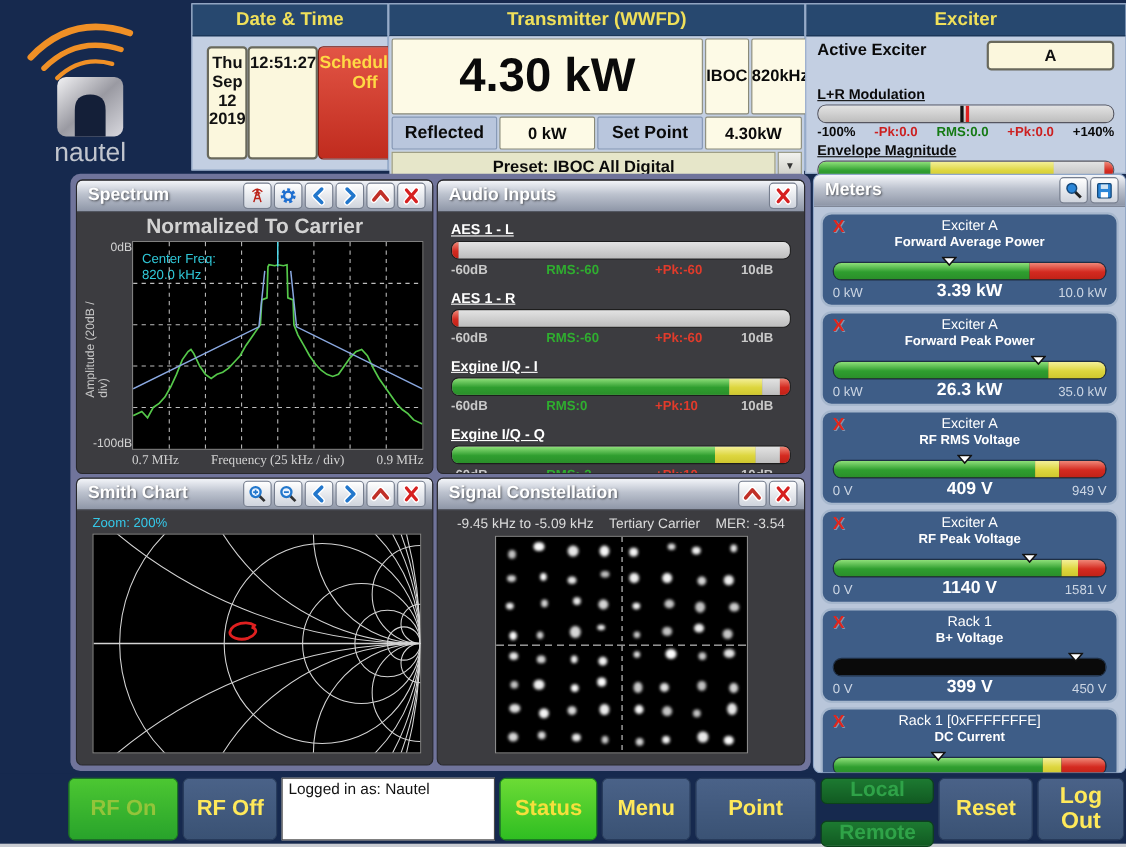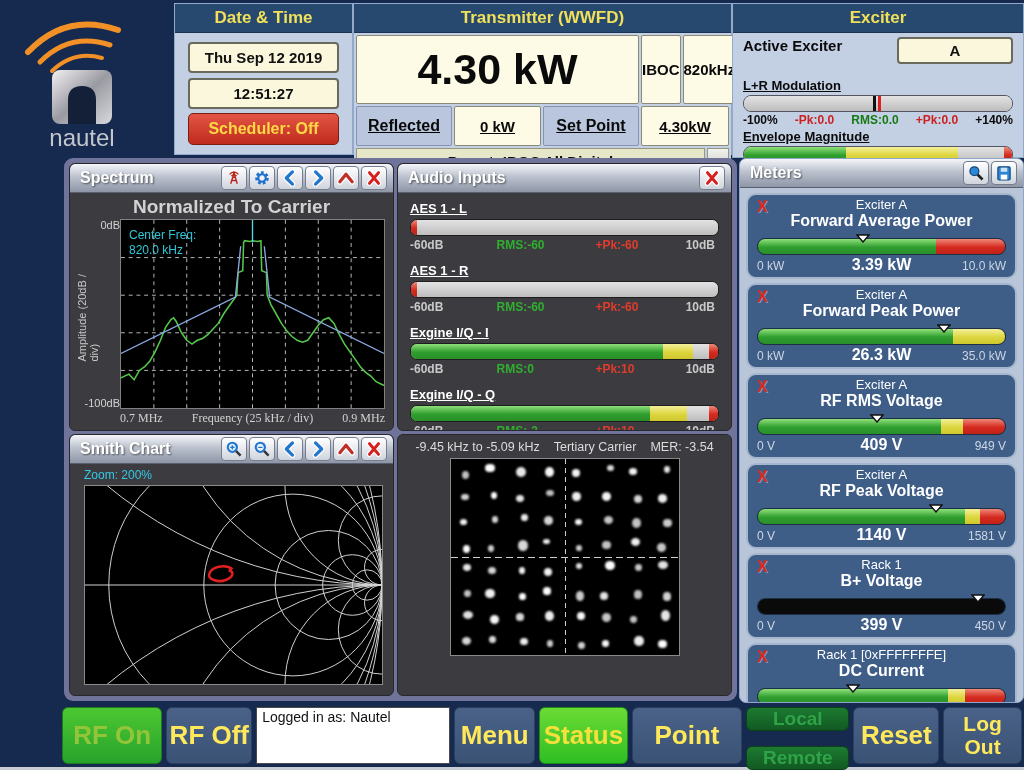--- a/index.html
+++ b/index.html
@@ -4,33 +4,33 @@
 <style>
   html,body{margin:0;padding:0;}
   body{width:1024px;height:770px;background:#16294e;font-family:"Liberation Sans",sans-serif;position:relative;overflow:hidden;}
   
   .top-panel{position:absolute;border:1px solid #93a9c9;background:#c3cfe2;display:flex;flex-direction:column;}
   .top-hdr{background:#27486f;color:#f0e05a;font-weight:bold;font-size:17px;text-align:center;padding:4px 0;border-bottom:1px solid #1a3354;}
   
   #logo{position:absolute;left:6px;top:4px;width:162px;height:148px;}
   
   #dt{left:174px;top:3px;width:177px;height:150px;}
-  .dt-body{flex:1;display:flex;flex-direction:column;justify-content:space-between;padding:9px 13px;}
+  .dt-body{flex:1;display:flex;flex-direction:row;justify-content:space-between;padding:9px 13px;}
   .cream-btn{background:#fbf7dd;border:2px solid #69695c;border-radius:4px;font-weight:bold;font-size:15px;color:#111;text-align:center;padding:5px 0;}
   .sched-btn{background:linear-gradient(#e25545,#c02b1e);border:1px solid #7c1d13;border-radius:5px;color:#ffd944;font-weight:bold;font-size:16px;text-align:center;padding:6px 0;}
   
   #tx{left:353px;top:3px;width:377px;height:150px;}
   .tx-body{flex:1;display:flex;flex-direction:column;gap:2px;padding:2px;background:#c3cfe2;}
   .tx-top{display:grid;grid-template-columns:1fr 88px;gap:2px;height:69px;}
   .tx-big{background:#fdfae6;border:1px solid #8a8a78;border-radius:2px;display:flex;align-items:center;justify-content:center;font-size:43px;font-weight:bold;color:#0a0a0a;}
   .tx-side{display:flex;gap:2px;}
   .tx-side .cell{flex:1;display:flex;align-items:center;justify-content:center;}
   .cell-cream{background:#fdfae6;border:1px solid #8a8a78;border-radius:2px;font-weight:bold;font-size:15px;color:#0a0a0a;}
   .cell-blue{background:#b9c6dd;border:1px solid #8395b3;border-radius:2px;font-weight:bold;font-size:16px;color:#0a0a0a;}
-  .tx-row2{display:grid;grid-template-columns:96px 1fr 96px 88px;gap:2px;height:40px;text-decoration:underline;}
+  .tx-row2{display:grid;grid-template-columns:96px 1fr 96px 88px;gap:2px;height:30px;}
   .tx-row2 .cell{display:flex;align-items:center;justify-content:center;}
   .tx-preset-row{display:flex;gap:2px;height:26px;}
   .tx-preset{flex:1;background:#e6e6c9;border:1px solid #97977f;display:flex;align-items:center;justify-content:center;font-weight:bold;font-size:15px;color:#0a0a0a;}
   .tx-drop{width:20px;background:linear-gradient(#f2f2ee,#c9c9c2);border:1px solid #97977f;display:flex;align-items:center;justify-content:center;font-size:9px;color:#333;}
   
   #ex{left:732px;top:3px;width:290px;height:153px;}
   .ex-body{flex:1;padding:4px 10px 5px 10px;display:flex;flex-direction:column;}
   .ex-row1{display:flex;align-items:flex-start;justify-content:space-between;margin-bottom:14px;}
   .ex-active-lbl{font-weight:bold;font-size:15px;color:#0a0a0a;}
   .ex-a-btn{width:112px;background:#fbf7dd;border:2px solid #69695c;border-radius:4px;font-weight:bold;font-size:15px;text-align:center;padding:3px 0;color:#111;}
@@ -64,49 +64,49 @@
   .sp-xaxis{display:flex;justify-content:space-between;color:#d2d2d2;font-size:12px;padding:2px 8px 4px 50px;font-family:Liberation Serif, serif;}
   
   .au-body{flex:1;padding:8px 12px 4px 12px;}
   .au-ch{margin-bottom:8px;}
   .au-name{color:#fff;font-weight:bold;font-size:13px;text-decoration:underline;margin-bottom:3px;}
   .au-bar{height:15px;border:1px solid #1d1d1d;border-radius:7px;overflow:hidden;display:flex;background:#9a9a9a;}
   .au-scale{position:relative;height:17px;font-size:12px;font-weight:bold;color:#c9c9c9;margin-top:2px;}
   .au-scale .s-min{position:absolute;left:0;}
   .au-scale .s-rms{position:absolute;left:28%;color:#2fae2f;}
   .au-scale .s-pk{position:absolute;left:60%;color:#e23b2b;}
-  .au-scale .s-max{position:absolute;right:4px;}
+  .au-scale .s-max{position:absolute;right:16px;}
   
   .sm-zoom{color:#35c8e8;font-size:12px;padding:4px 0 3px 14px;}
   .sm-plot{flex:1;margin:0 10px 10px 14px;background:#000;border:1px solid #8a8a8a;}
   .sm-plot svg{display:block;width:100%;height:100%;}
   
   .cn-sub{color:#dcdcdc;font-size:12.5px;text-align:center;padding:5px 0 4px 0;display:flex;justify-content:center;gap:14px;}
   .cn-wrap{flex:1;display:flex;justify-content:center;align-items:flex-start;}
   .cn-plot{width:228px;height:196px;background:#000;border:1px solid #8a8a8a;position:relative;overflow:hidden;}
   .cn-dot{position:absolute;background:#fff;border-radius:50%;filter:blur(1.3px);}
   .cn-vline{position:absolute;left:50%;top:0;bottom:0;width:1px;background:repeating-linear-gradient(#cfcfcf 0 5px,transparent 5px 9px);}
   .cn-hline{position:absolute;top:50%;left:0;right:0;height:1px;background:repeating-linear-gradient(90deg,#cfcfcf 0 7px,transparent 7px 11px);}
   
   #meters{position:absolute;left:739px;top:158px;width:283px;height:543px;background:#b9c6da;border:1px solid #8fa6c8;border-radius:7px;display:flex;flex-direction:column;overflow:hidden;}
   .mt-body{flex:1;padding:5px 6px;display:flex;flex-direction:column;gap:4px;}
   .mt-card{flex:1;background:#3e5d87;border:2px solid #a6b7cd;border-radius:10px;position:relative;padding:2px 9px 3px 9px;display:flex;flex-direction:column;}
   .mt-x{position:absolute;left:9px;top:3px;color:#e0251c;font-weight:bold;font-size:16px;text-shadow:1px 1px 0 rgba(255,255,255,.35);}
   .mt-l1{text-align:center;color:#fff;font-size:13px;line-height:15px;}
-  .mt-l2{text-align:center;color:#fff;font-weight:bold;font-size:16px;line-height:17px;}
+  .mt-l2{text-align:center;color:#fff;font-weight:bold;font-size:12px;line-height:17px;}
   .mt-ptr-row{height:9px;position:relative;}
   .mt-ptr{position:absolute;top:0;}
   .mt-bar{height:15px;border:1px solid #1e2e44;border-radius:8px;overflow:hidden;display:flex;background:#222;}
   .mt-scale{position:relative;height:18px;margin-top:1px;font-size:12px;color:#ccd6e4;}
   .mt-scale .s-min{position:absolute;left:0;top:3px;}
   .mt-scale .s-max{position:absolute;right:0;top:3px;}
   .mt-scale .s-val{position:absolute;left:50%;transform:translateX(-50%);top:0;color:#fff;font-weight:bold;font-size:16px;}
   
   #botbar{position:absolute;left:0;right:0;bottom:0;height:67px;background:#16294e;border-bottom:3px solid #c9ccd2;display:flex;align-items:stretch;gap:4px;padding:4px 2px 3px 62px;box-sizing:border-box;}
-  .bb{border-radius:6px;display:flex;align-items:center;justify-content:center;font-weight:bold;font-size:26px;color:#ffe95a;text-align:center;line-height:1.05;}
+  .bb{border-radius:6px;display:flex;align-items:center;justify-content:center;font-weight:bold;font-size:20px;color:#ffe95a;text-align:center;line-height:1.05;}
   .bb-navy{background:linear-gradient(#4a6288,#3a5274);border:1px solid #2b3f5e;}
   .bb-rfon{background:linear-gradient(#4cc732,#28a32b);border:1px solid #1d7a1f;color:#93c43a;}
   .bb-status{background:linear-gradient(#6cdb35,#2fbe22);border:1px solid #1d8a18;color:#f5e03c;}
   .bb-login{background:#fff;border:1px solid #4a4a4a;border-radius:0;color:#111;font-weight:normal;font-size:14px;align-items:flex-start;justify-content:flex-start;padding:2px 5px;}
   .bb-stack{display:flex;flex-direction:column;gap:15px;}
   .bb-stack .half{flex:1;background:linear-gradient(#1d7a31,#115a22);border:1px solid #0c421a;border-radius:6px;display:flex;align-items:center;justify-content:center;color:#2fa348;font-weight:bold;font-size:19px;}
 </style>
 </head>
 <body>
 
@@ -419,20 +419,37 @@
           <circle cx="306" cy="320" r="220.00000000000003" fill="none" stroke="#d4d4d4" stroke-width="1"></circle>
           <circle cx="306" cy="-350" r="450" fill="none" stroke="#d4d4d4" stroke-width="1"></circle>
           <circle cx="306" cy="550" r="450" fill="none" stroke="#d4d4d4" stroke-width="1"></circle>
           <line x1="0" y1="100" x2="306" y2="100" stroke="#d4d4d4" stroke-width="1.2"></line>
           <path d="M152 84 c -8 -6 -22 -2 -24 5 c -2 5 9 9 17 6 c 7 -3 10 -8 3 -10" fill="none" stroke="#e02020" stroke-width="2.6"></path>
         </svg>
       </div>
   </div>
 
   <div class="chart-panel">
+    <div class="chart-hdr">
+      <span class="chart-title">Signal Constellation</span>
+      <span class="icon-row">
+          <span class="icon-btn">
+            <svg width="20" height="18" viewBox="0 0 24 22">
+              <path d="M4.5 15.5 L12 6.5 L19.5 15.5" stroke="#ffffff" stroke-width="7" fill="none" stroke-linecap="round" stroke-linejoin="round"></path>
+              <path d="M4.5 15.5 L12 6.5 L19.5 15.5" stroke="#c03028" stroke-width="4" fill="none" stroke-linecap="round" stroke-linejoin="round"></path>
+            </svg>
+          </span>
+          <span class="icon-btn">
+            <svg width="20" height="18" viewBox="0 0 24 22">
+              <path d="M6.5 4.5 L17.5 17.5 M17.5 4.5 L6.5 17.5" stroke="#ffffff" stroke-width="6.5" stroke-linecap="round"></path>
+              <path d="M6.5 4.5 L17.5 17.5 M17.5 4.5 L6.5 17.5" stroke="#d62020" stroke-width="3.6" stroke-linecap="round"></path>
+            </svg>
+          </span>
+        </span>
+    </div>
     <div class="cn-sub">
       <span>-9.45 kHz to -5.09 kHz</span>
         <span>Tertiary Carrier</span>
         <span>MER: -3.54</span>
     </div>
     <div class="cn-wrap">
         <div class="cn-plot" id="const-plot">
       <div class="cn-vline"></div>
       <div class="cn-hline"></div>
     <div class="cn-dot" style="width: 6.95512px; height: 8.10548px; left: 11.5599px; top: 11.7613px; opacity: 0.762335;"></div>
@@ -636,22 +653,22 @@
           <div class="seg seg-red" style="width: 16%;"></div>
         </div>
       </div>
     </div>
 </div>
 
 <div id="botbar">
   <div class="bb bb-rfon" style="width:100px">RF On</div>
   <div class="bb bb-navy" style="width:85px">RF Off</div>
   <div class="bb bb-login" style="width:185px">Logged in as: Nautel</div>
+  <div class="bb bb-status" style="width:88px">Status</div>
   <div class="bb bb-navy" style="width:80px">Menu</div>
-  <div class="bb bb-status" style="width:88px">Status</div>
   <div class="bb bb-navy" style="width:110px">Point</div>
   <div class="bb-stack" style="width:105px">
     <div class="half">Local</div>
     <div class="half">Remote</div>
   </div>
   <div class="bb bb-navy" style="width:85px">Reset</div>
   <div class="bb bb-navy" style="width:78px;font-size:21px">
       <span style="white-space:pre-line;width:50px">Log Out</span>
     </div>
 </div>

